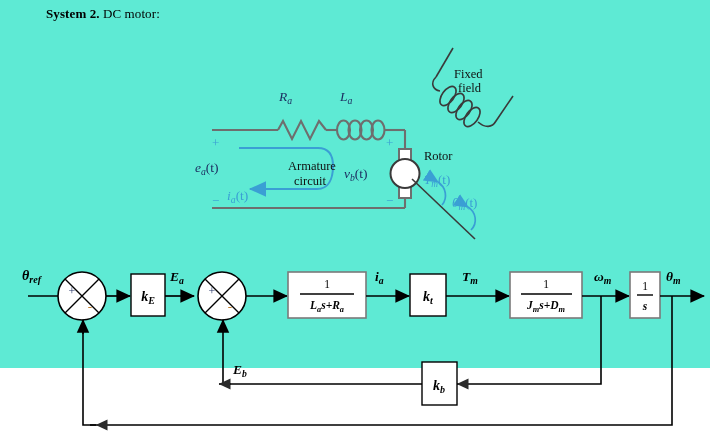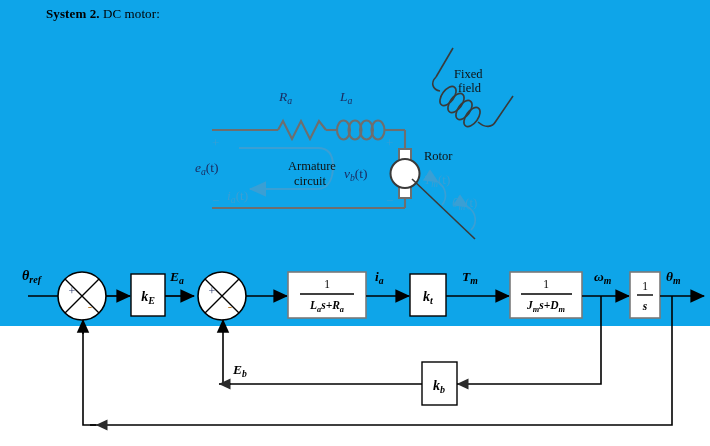--- a/index.html
+++ b/index.html
@@ -1,20 +1,20 @@
 <!DOCTYPE html>
 <html><head>
 <meta charset="utf-8">
 <style>
   html,body{margin:0;padding:0;background:#ffffff;}
   body{
     width:710px;height:446px;overflow:hidden;position:relative;
     font-family:"Liberation Serif", serif;color:#000;
   }
-  #page{position:relative;width:710px;height:326px;background:#0ea5e9;text-decoration:underline;}
+  #page{position:relative;width:710px;height:368px;background:#5eead4;text-decoration:underline;}
   #title{
     position:absolute;left:46px;top:6px;font-size:13px;
     font-family:"Liberation Serif", serif;letter-spacing:.1px;white-space:nowrap;
   }
   #title .bold{font-weight:bold;}
   svg{position:absolute;left:0;top:0;width:710px;height:446px;}
   text{font-family:"Liberation Serif", serif;}
   .lbl{font-style:italic;}
   .bsig{font-weight:bold;font-style:italic;}
   .sub{font-size:.72em;}

